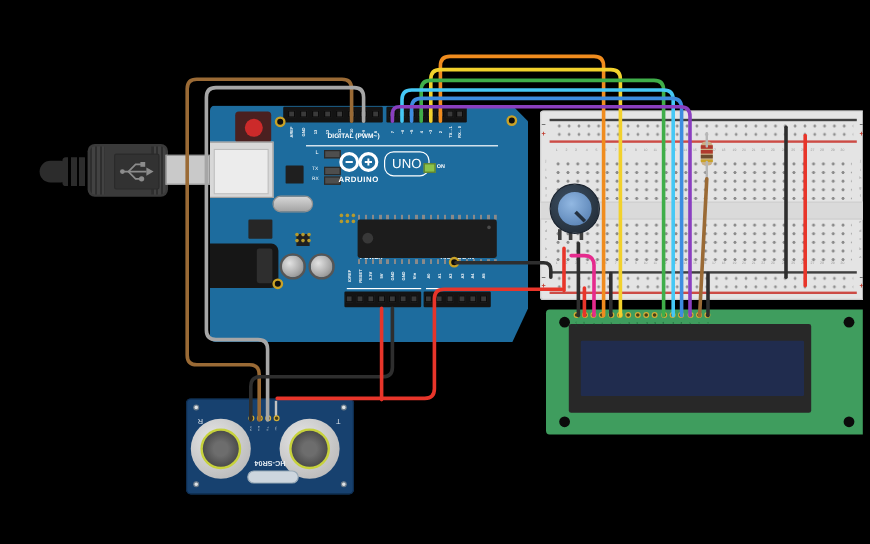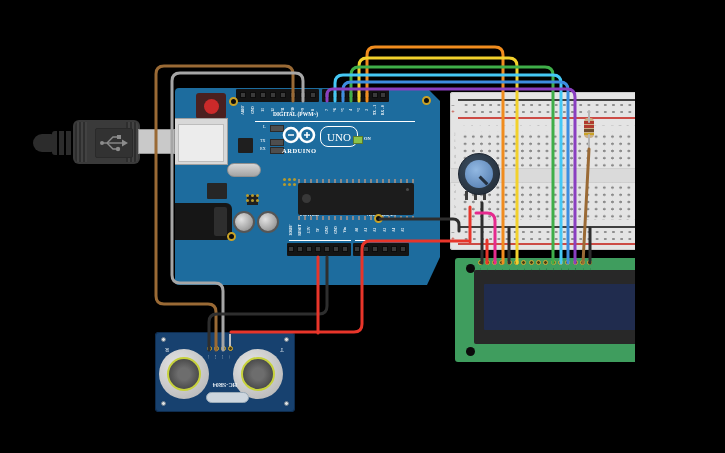--- a/index.html
+++ b/index.html
@@ -1,17 +1,17 @@
 <!DOCTYPE html>
 <html><head>
 <meta charset="utf-8">
 <style>
   html,body{margin:0;padding:0;background:#000;}
-  #stage{position:relative;width:635px;height:453px;background:#000;overflow:hidden;
-         font-family:Liberation Serif, serif;}
+  #stage{position:relative;width:719px;height:453px;background:#000;overflow:hidden;
+         font-family:Liberation Sans, sans-serif;}
   .abs{position:absolute;}
   
   #breadboard{left:450px;top:92px;width:272px;height:158px;background:#e4e4e4;
               border-radius:3px;box-shadow:inset 0 0 0 1px #cccccc;}
   .dotrow{background-image:radial-gradient(circle,#8f8f8f 1px,rgba(0,0,0,0) 1.4px);
           background-size:8.2px 6px;background-position:1px 50%;}
   .dotgrid{background-image:radial-gradient(circle,#8a8a8a 1.1px,rgba(0,0,0,0) 1.5px);
            background-size:8.2px 7.2px;background-position:1px 2px;}
   .railline{height:1.5px;}
   .num{position:absolute;font-size:4px;color:#9a9a9a;transform:translate(-50%,-50%) scale(.72);}

